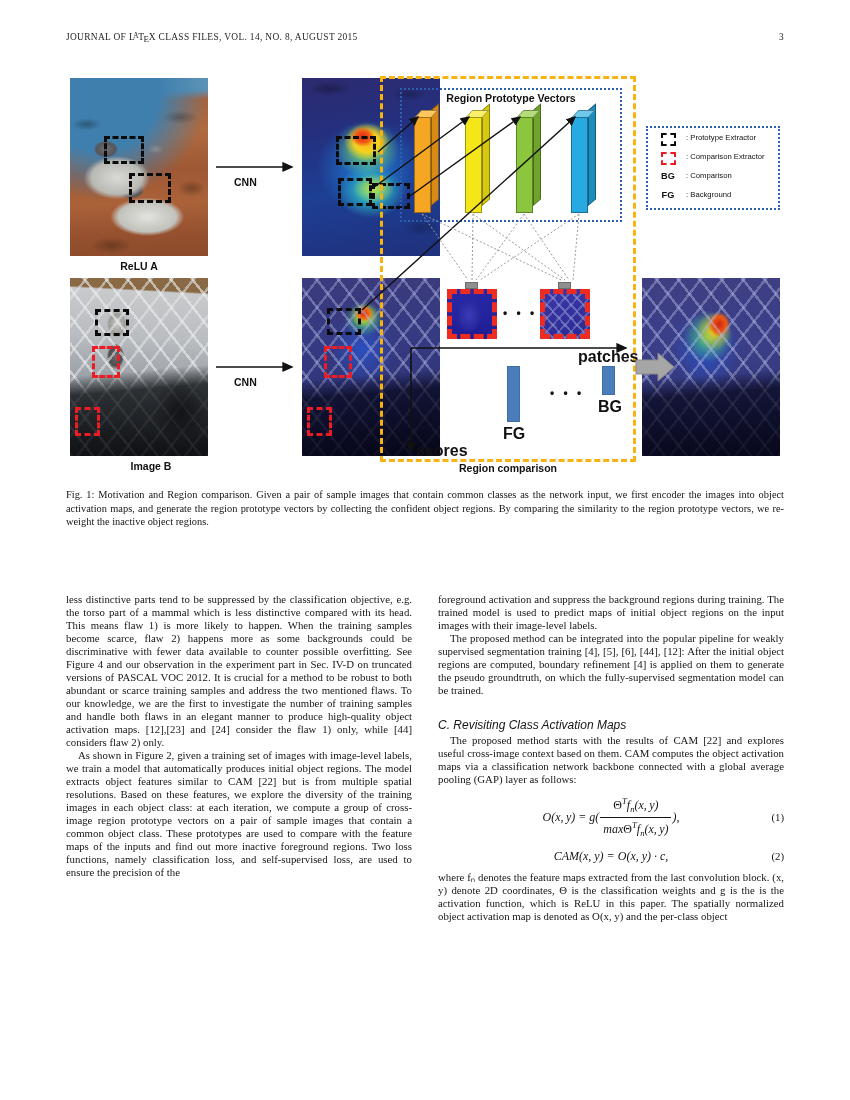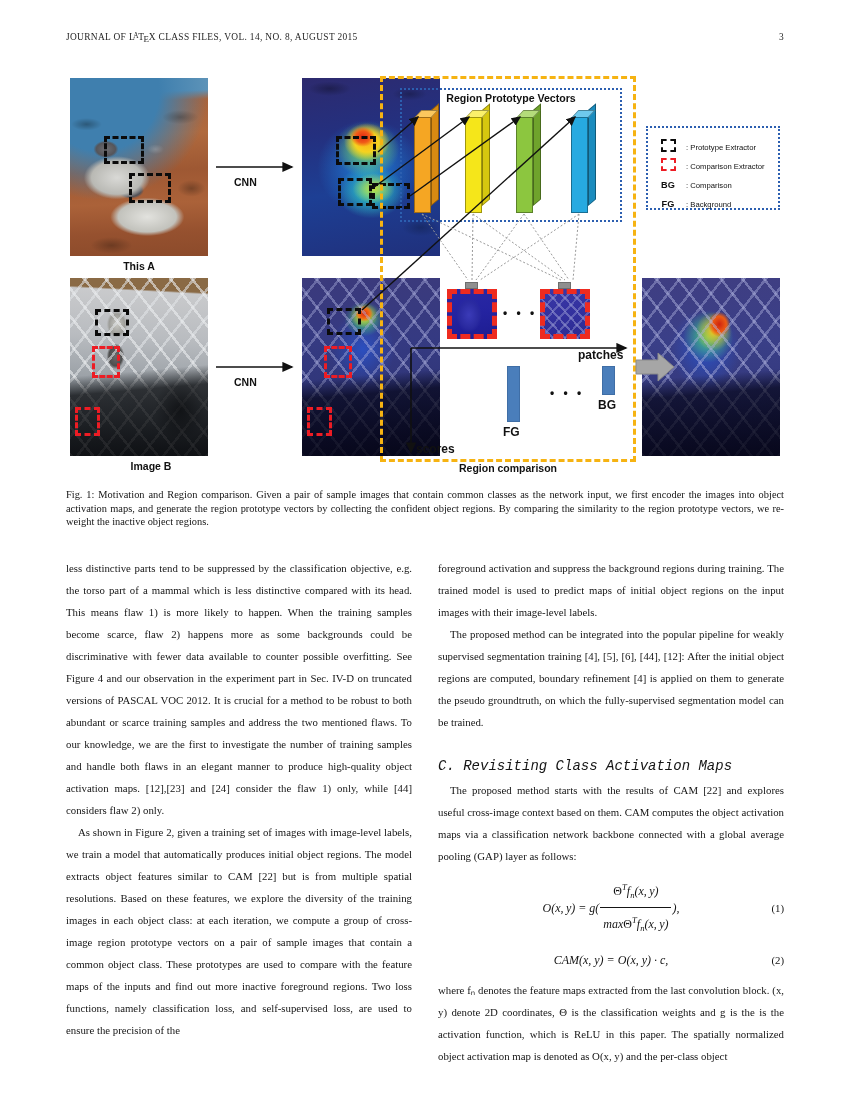--- a/index.html
+++ b/index.html
@@ -274,21 +274,21 @@
   .legend-box {
     position: absolute;
     left: 580px; top: 56px;
     width: 134px; height: 84px;
     border: 2px dotted #2c5fb0;
     box-sizing: border-box;
     padding: 5px 6px 0 7px;
   }
   .legend-row {
     display: flex;
-    align-items: flex-end;
+    align-items: flex-start;
     height: 19px;
     font-family: "Liberation Sans", sans-serif;
     font-size: 7.7px;
     color: #111;
   }
   .legend-key {
     width: 26px;
     display: flex;
     justify-content: center;
     align-items: center;
@@ -345,21 +345,21 @@
     position: absolute;
     width: 13px;
     background: #4a7ebb;
     border: 1px solid #3f6ea6;
     box-sizing: border-box;
   }
   .fig-label {
     position: absolute;
     font-family: "Liberation Sans", sans-serif;
     font-weight: bold;
-    font-size: 12px;
+    font-size: 16px;
     color: #111;
   }
   .dots-ellipsis {
     position: absolute;
     font-family: "Liberation Sans", sans-serif;
     font-weight: bold;
     color: #111;
     letter-spacing: 3px;
   }
 
@@ -379,37 +379,37 @@
     font-family: "Liberation Serif", serif;
     font-size: 10.4px;
     line-height: 13.6px;
     text-align: justify;
     color: #141414;
   }
 
   
   .col {
     position: absolute;
-    top: 557px;
+    top: 593px;
     width: 346px;
     font-family: "Liberation Serif", serif;
     font-size: 10.8px;
-    line-height: 22px;
+    line-height: 13px;
     text-align: justify;
     color: #151515;
     hyphens: manual;
   }
   .col-left  { left: 66px; }
   .col-right { left: 438px; }
   .col p { margin: 0; }
   .col p.indent { text-indent: 12px; }
   .sec-head {
     font-style: italic;
-    font-family: Liberation Mono, monospace;
-    font-size: 14px;
+    font-family: Liberation Sans, sans-serif;
+    font-size: 12px;
     margin: 11px 0 2px 0;
   }
   .eq-block {
     margin: 9px 0 8px 0;
     position: relative;
     font-family: "Liberation Serif", serif;
   }
   .eq-row {
     display: flex;
     align-items: center;
@@ -443,21 +443,21 @@
   <div class="runhead">
     <div class="rh-title"><span>JOURNAL OF </span><span class="latex-logo">L<span class="a-raise">A</span>T<span class="e-drop">E</span>X</span><span> CLASS FILES, VOL. 14, NO. 8, AUGUST 2015</span></div>
     <div class="rh-page">3</div>
   </div>
 
   <div class="figure">
 
     <div class="tile imgA"></div>
     <div class="roi roi-black" style="left:38px; top:66px; width:40px; height:28px;"></div>
     <div class="roi roi-black" style="left:63px; top:103px; width:42px; height:30px;"></div>
-    <div class="tile-label" style="left:4px; top:190px; width:138px;">This A</div>
+    <div class="tile-label" style="left:4px; top:190px; width:138px;">ReLU A</div>
 
     <div class="tile heatA"></div>
     <div class="roi roi-black" style="left:270px; top:66px; width:40px; height:29px;"></div>
     <div class="roi roi-black" style="left:272px; top:108px; width:34px; height:28px;"></div>
     <div class="roi roi-black" style="left:306px; top:113px; width:38px; height:26px;"></div>
 
     <div class="tile imgB"></div>
     <div class="roi roi-black" style="left:29px; top:239px; width:34px; height:27px;"></div>
     <div class="roi roi-red" style="left:26px; top:276px; width:28px; height:32px;"></div>
     <div class="roi roi-red" style="left:9px; top:337px; width:25px; height:29px;"></div>

